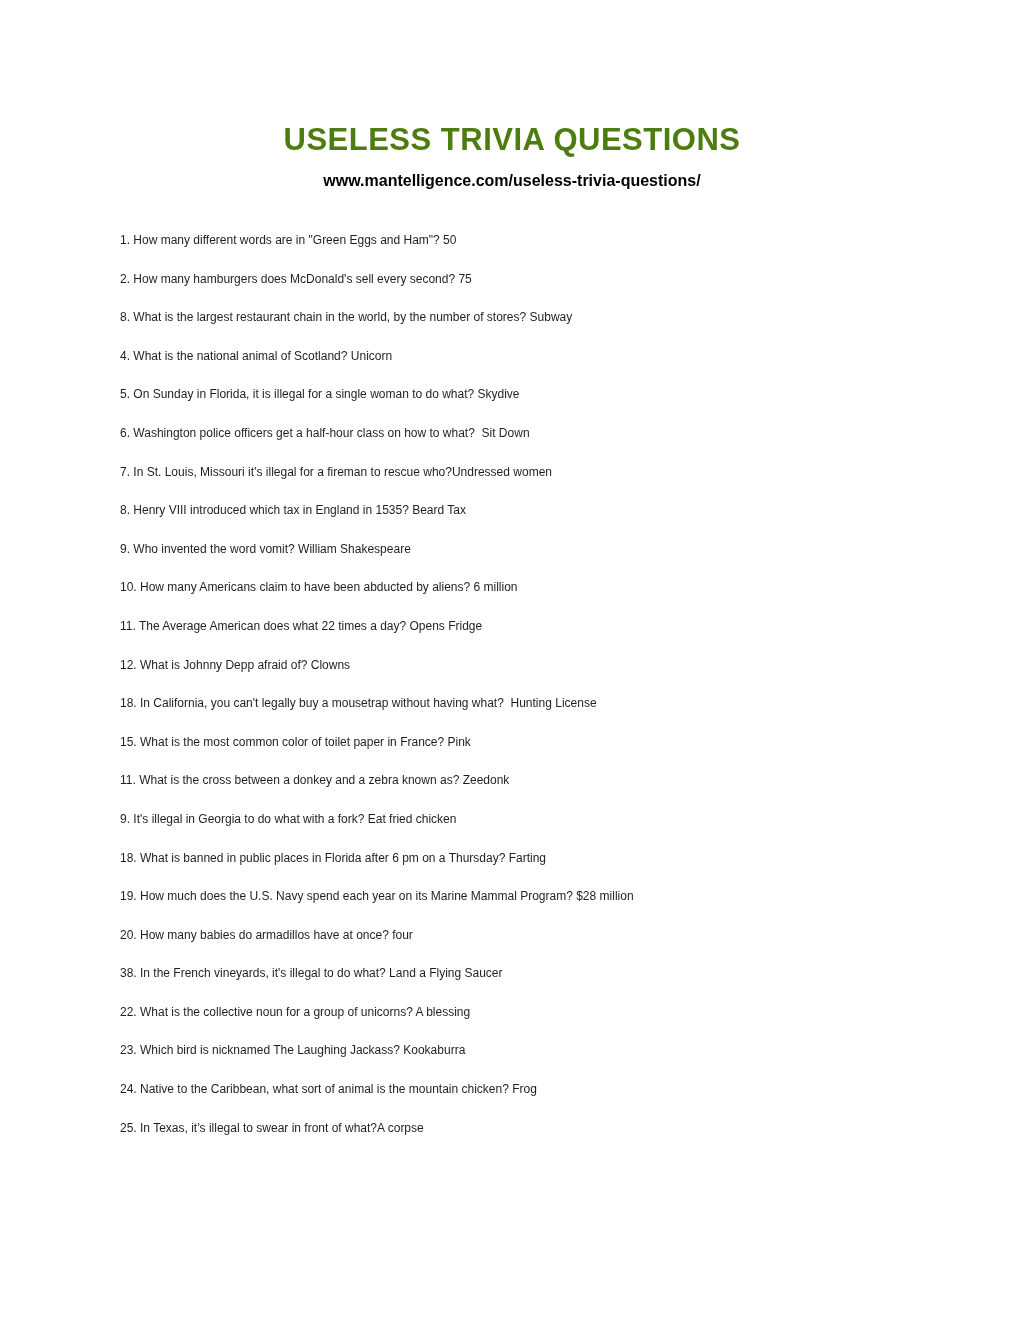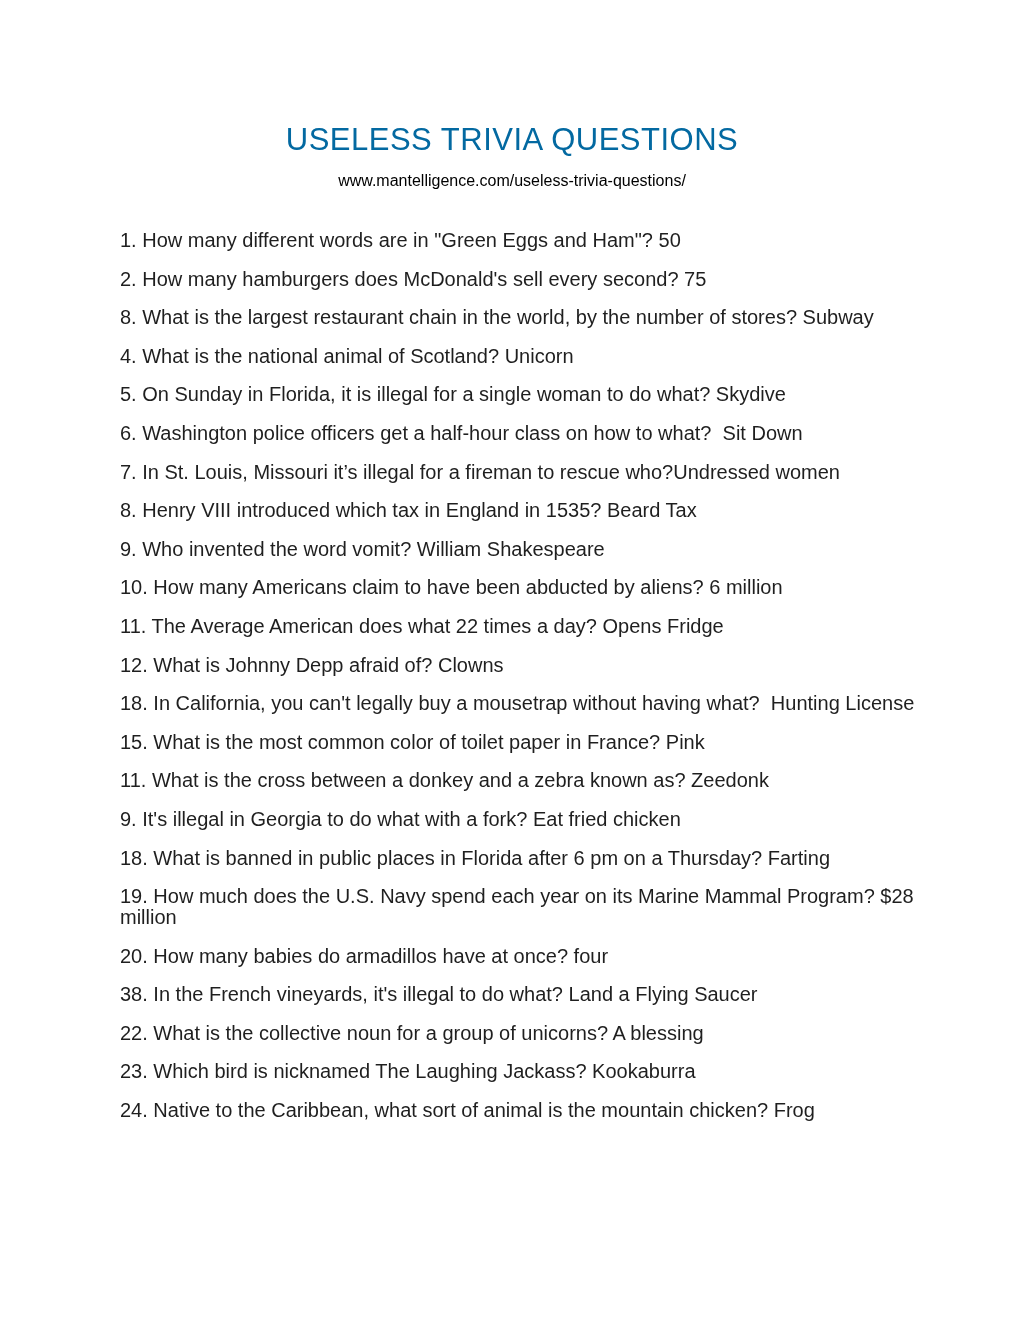--- a/index.html
+++ b/index.html
@@ -18,38 +18,38 @@
     overflow: hidden;
   }
   .doc-header {
     text-align: center;
     padding-top: 122px;
   }
   .doc-title {
     margin: 0;
     font-size: 31px;
     line-height: 36px;
-    font-weight: 400;
+    font-weight: 700;
     letter-spacing: 0.5px;
-    color: #0369a1;
+    color: #4d7c0f;
   }
   .doc-url {
     margin-top: 13px;
     font-size: 16px;
     line-height: 19px;
-    font-weight: 400;
+    font-weight: 700;
     color: #000000;
   }
   .question-list {
     margin-top: 40px;
     padding-left: 120px;
     padding-right: 100px;
   }
   .q-item {
-    font-size: 20px;
+    font-size: 12px;
     line-height: 21px;
     margin-bottom: 17.6px;
     white-space: pre-wrap;
     color: #1f1f1f;
   }
 </style>
 </head>
 <body>
 
 <div class="page">
@@ -75,14 +75,15 @@
       <div class="q-item">15. What is the most common color of toilet paper in France? Pink</div>
       <div class="q-item">11. What is the cross between a donkey and a zebra known as? Zeedonk</div>
       <div class="q-item">9. It's illegal in Georgia to do what with a fork? Eat fried chicken</div>
       <div class="q-item">18. What is banned in public places in Florida after 6 pm on a Thursday? Farting</div>
       <div class="q-item">19. How much does the U.S. Navy spend each year on its Marine Mammal Program? $28 million</div>
       <div class="q-item">20. How many babies do armadillos have at once? four</div>
       <div class="q-item">38. In the French vineyards, it's illegal to do what? Land a Flying Saucer</div>
       <div class="q-item">22. What is the collective noun for a group of unicorns? A blessing</div>
       <div class="q-item">23. Which bird is nicknamed The Laughing Jackass? Kookaburra</div>
       <div class="q-item">24. Native to the Caribbean, what sort of animal is the mountain chicken? Frog</div>
+      <div class="q-item">25. In Texas, it’s illegal to swear in front of what?A corpse</div>
     </main>
 </div>
 
 </body></html>

